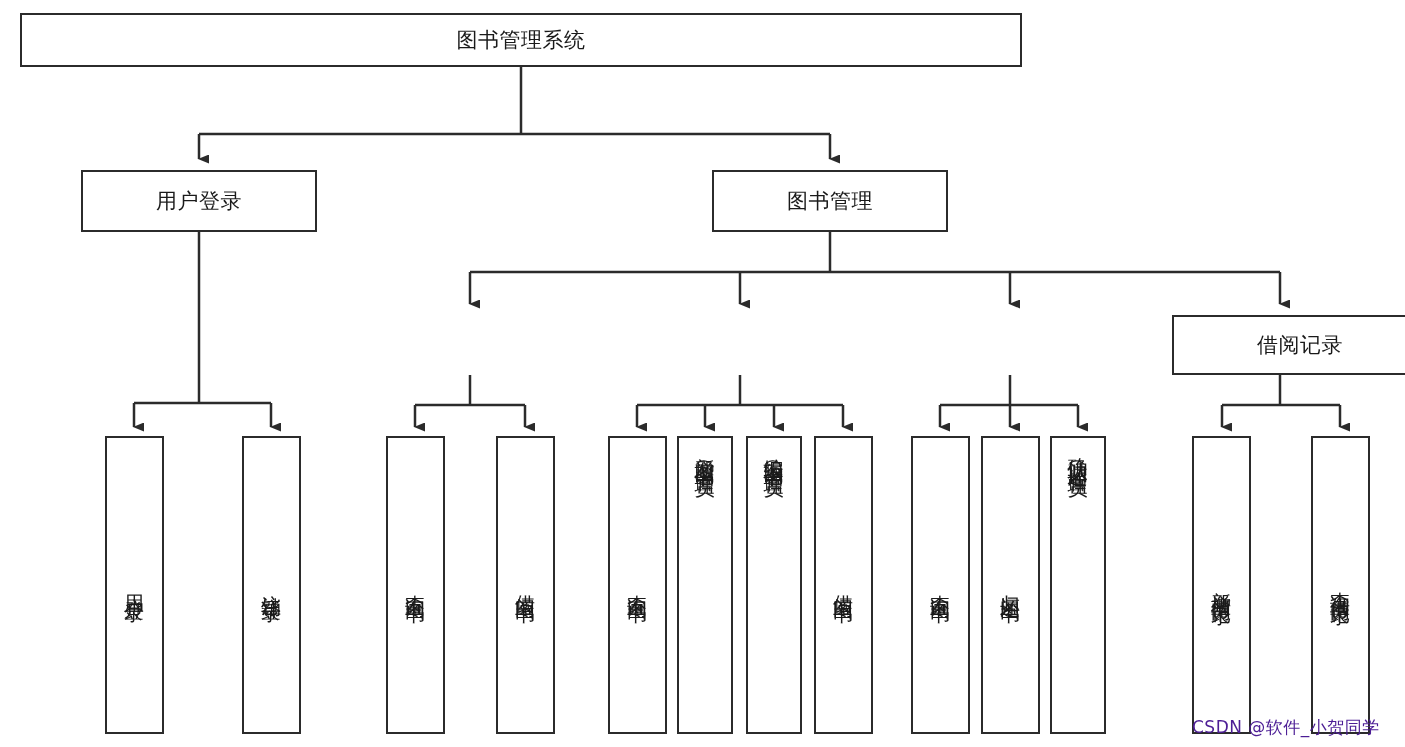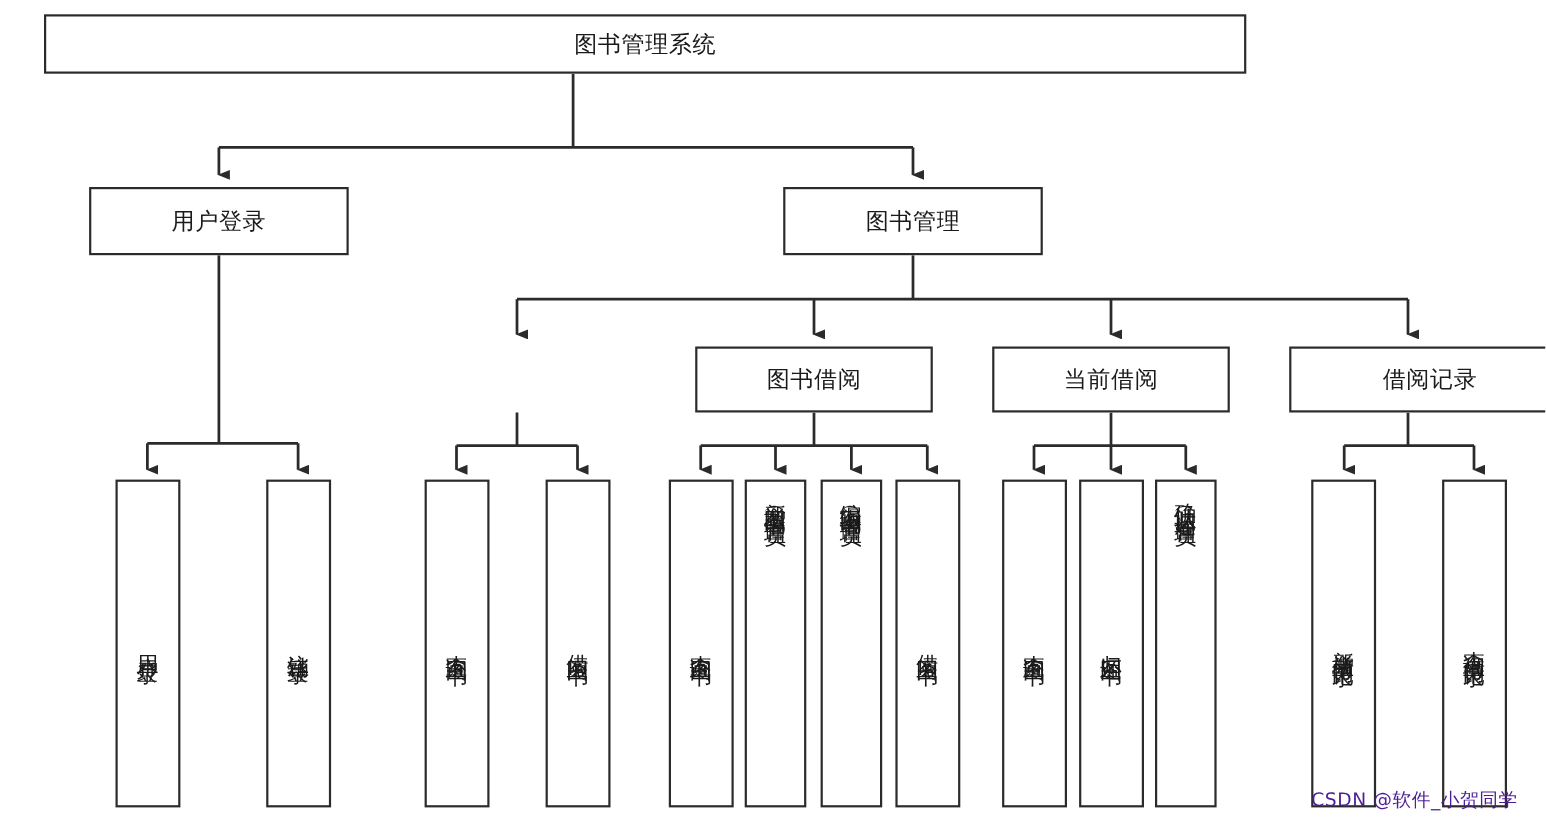--- a/index.html
+++ b/index.html
@@ -111,37 +111,31 @@
       <path d="M1010,405 L1010,427" marker-end="url(#arrow)"></path>
       <path d="M1078,405 L1078,427" marker-end="url(#arrow)"></path>
 
       <path d="M1280,375 L1280,405"></path>
       <path d="M1222,405 L1340,405"></path>
       <path d="M1222,405 L1222,427" marker-end="url(#arrow)"></path>
       <path d="M1340,405 L1340,427" marker-end="url(#arrow)"></path>
     </g>
   </svg>
 
-  <div class="node h" style="left:20px; top:13px; width:1093px; height:54px;margin-left:20px;">
+  <div class="node h" style="left:20px; top:13px; width:1002px; height:54px;">
     <span>图书管理系统</span>
   </div>
 
   <div class="node h" style="left:81px; top:170px; width:236px; height:62px;">
     <span>用户登录</span>
   </div>
   <div class="node h" style="left:712px; top:170px; width:236px; height:62px;">
     <span>图书管理</span>
   </div>
 
-  <div class="node h" style="left:632px; top:315px; width:216px; height:60px;">
-    <span>图书借阅</span>
-  </div>
-  <div class="node h" style="left:902px; top:315px; width:216px; height:60px;">
-    <span>当前借阅</span>
-  </div>
   <div class="node h" style="left:1172px; top:315px; width:256px; height:60px;">
     <span>借阅记录</span>
   </div>
 
   <div class="node v" style="left:105px; top:436px; width:59px; height:298px;">
     <span class="vtext">用户登录</span>
   </div>
   <div class="node v" style="left:242px; top:436px; width:59px; height:298px;">
     <span class="vtext">注销登录</span>
   </div>

